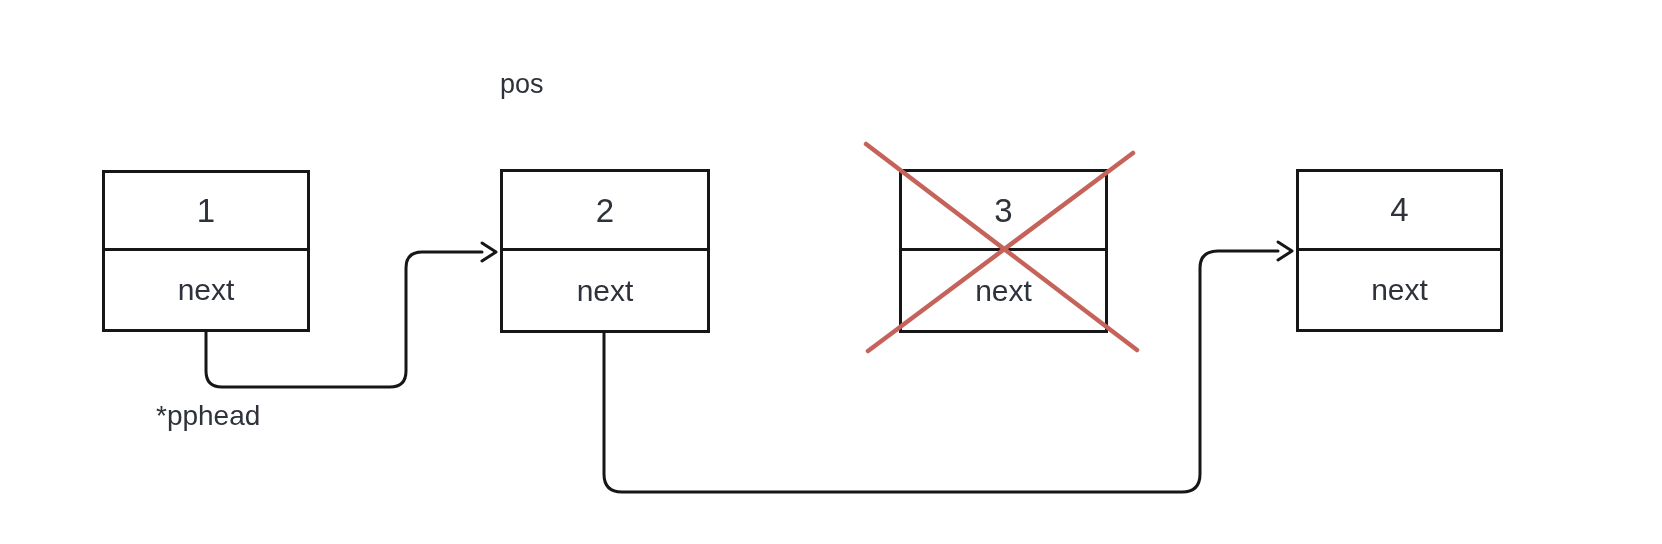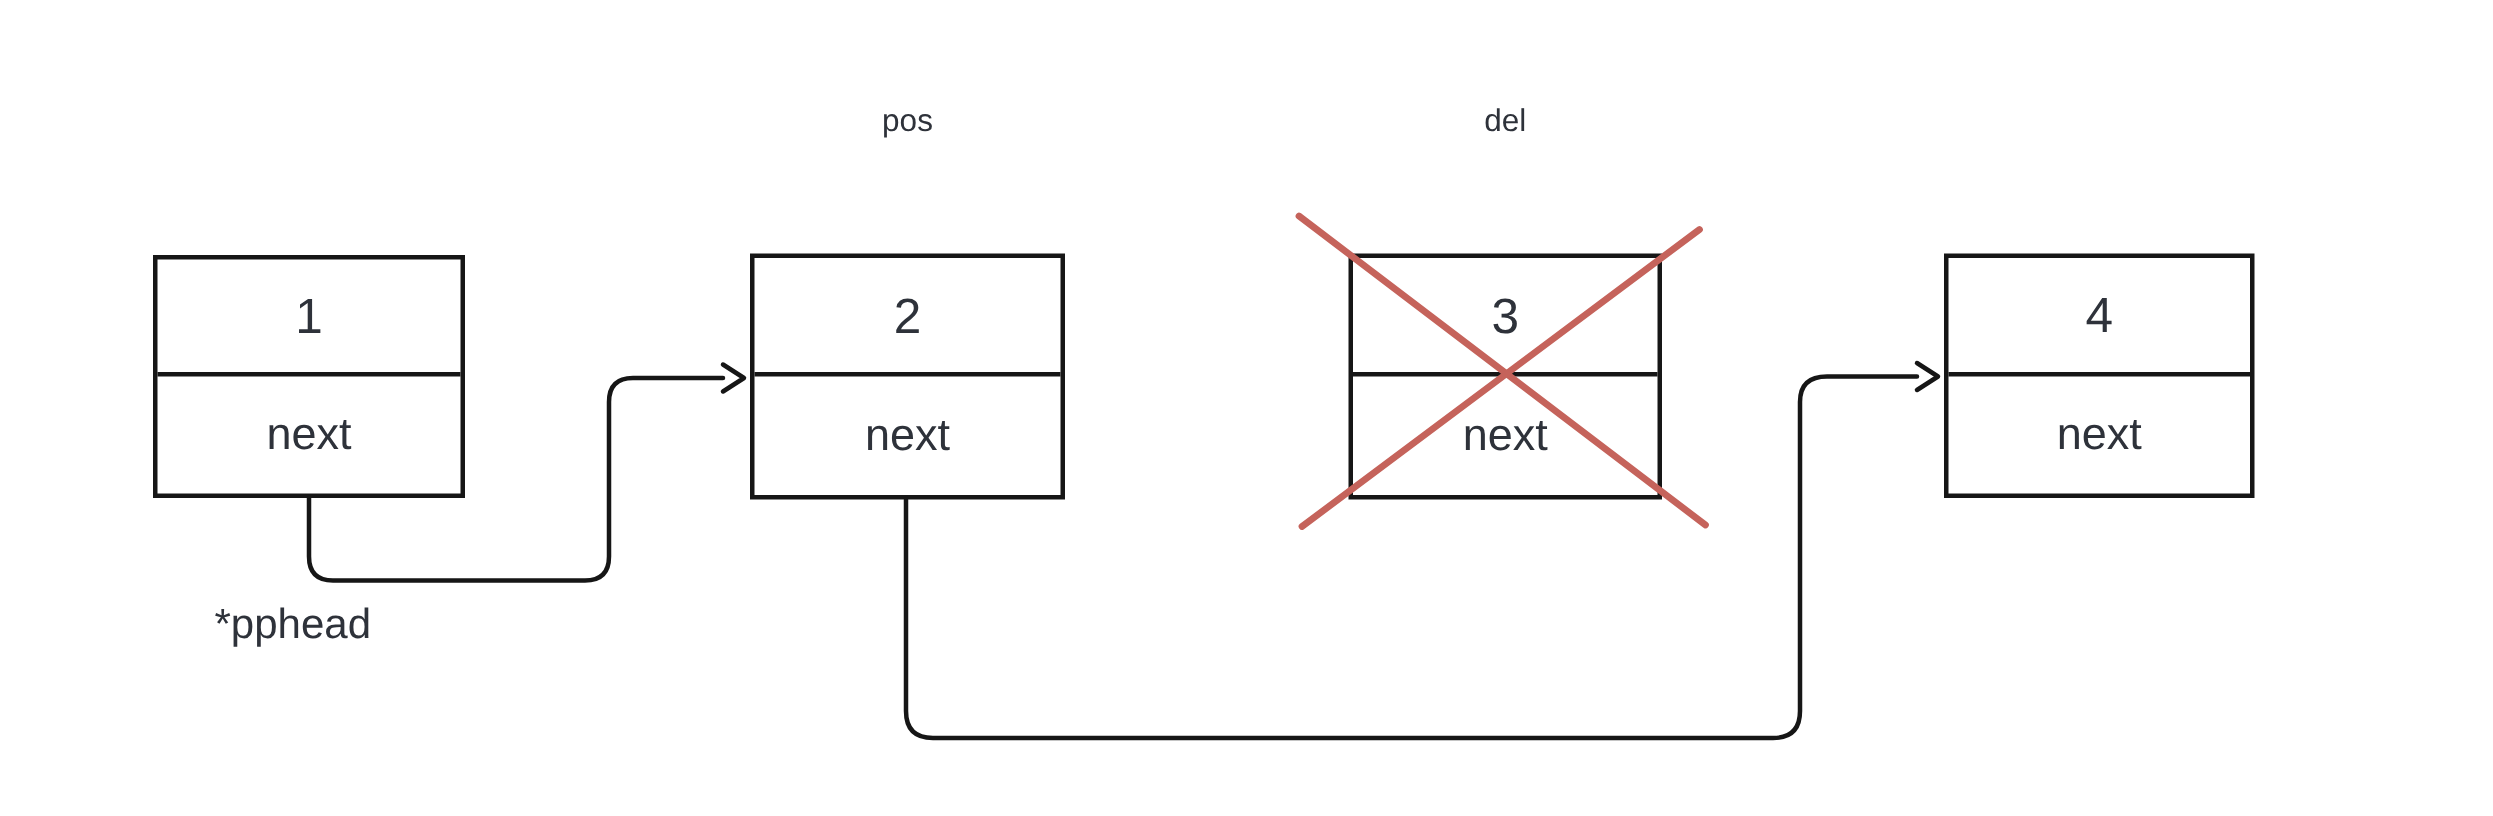--- a/index.html
+++ b/index.html
@@ -45,31 +45,31 @@
   }
   
   .node-1 { left: 102px;  top: 170px; width: 208px; height: 162px; }
   .node-2 { left: 500px;  top: 169px; width: 210px; height: 164px; }
   .node-3 { left: 899px;  top: 169px; width: 209px; height: 164px; }
   .node-4 { left: 1296px; top: 169px; width: 207px; height: 163px; }
 
   .node-label {
     position: absolute;
     top: 68px;
-    font-size: 21px;
+    font-size: 27px;
     line-height: 1.2;
-    text-align: center;
+    text-align: left;
     color: var(--text);
   }
   .label-pos { left: 500px; width: 210px; }
   .label-del { left: 899px; width: 209px; }
 
   .pphead-label {
     position: absolute;
-    left: 143px;
+    left: 156px;
     top: 400px;
     font-size: 28px;
     line-height: 1.15;
     color: var(--text);
   }
 
   .wires {
     position: absolute;
     left: 0; top: 0;
     width: 1662px;
@@ -95,21 +95,20 @@
     stroke-width: 4.5;
     stroke-linecap: round;
   }
 </style>
 </head>
 <body>
 
 <div class="canvas">
 
   <div class="node-label label-pos">pos</div>
-  <div class="node-label label-del">del</div>
 
   <div class="node node-1">
     <div class="cell cell-value">1</div>
     <div class="cell cell-next">next</div>
   </div>
 
   <div class="node node-2">
     <div class="cell cell-value">2</div>
     <div class="cell cell-next">next</div>
   </div>

